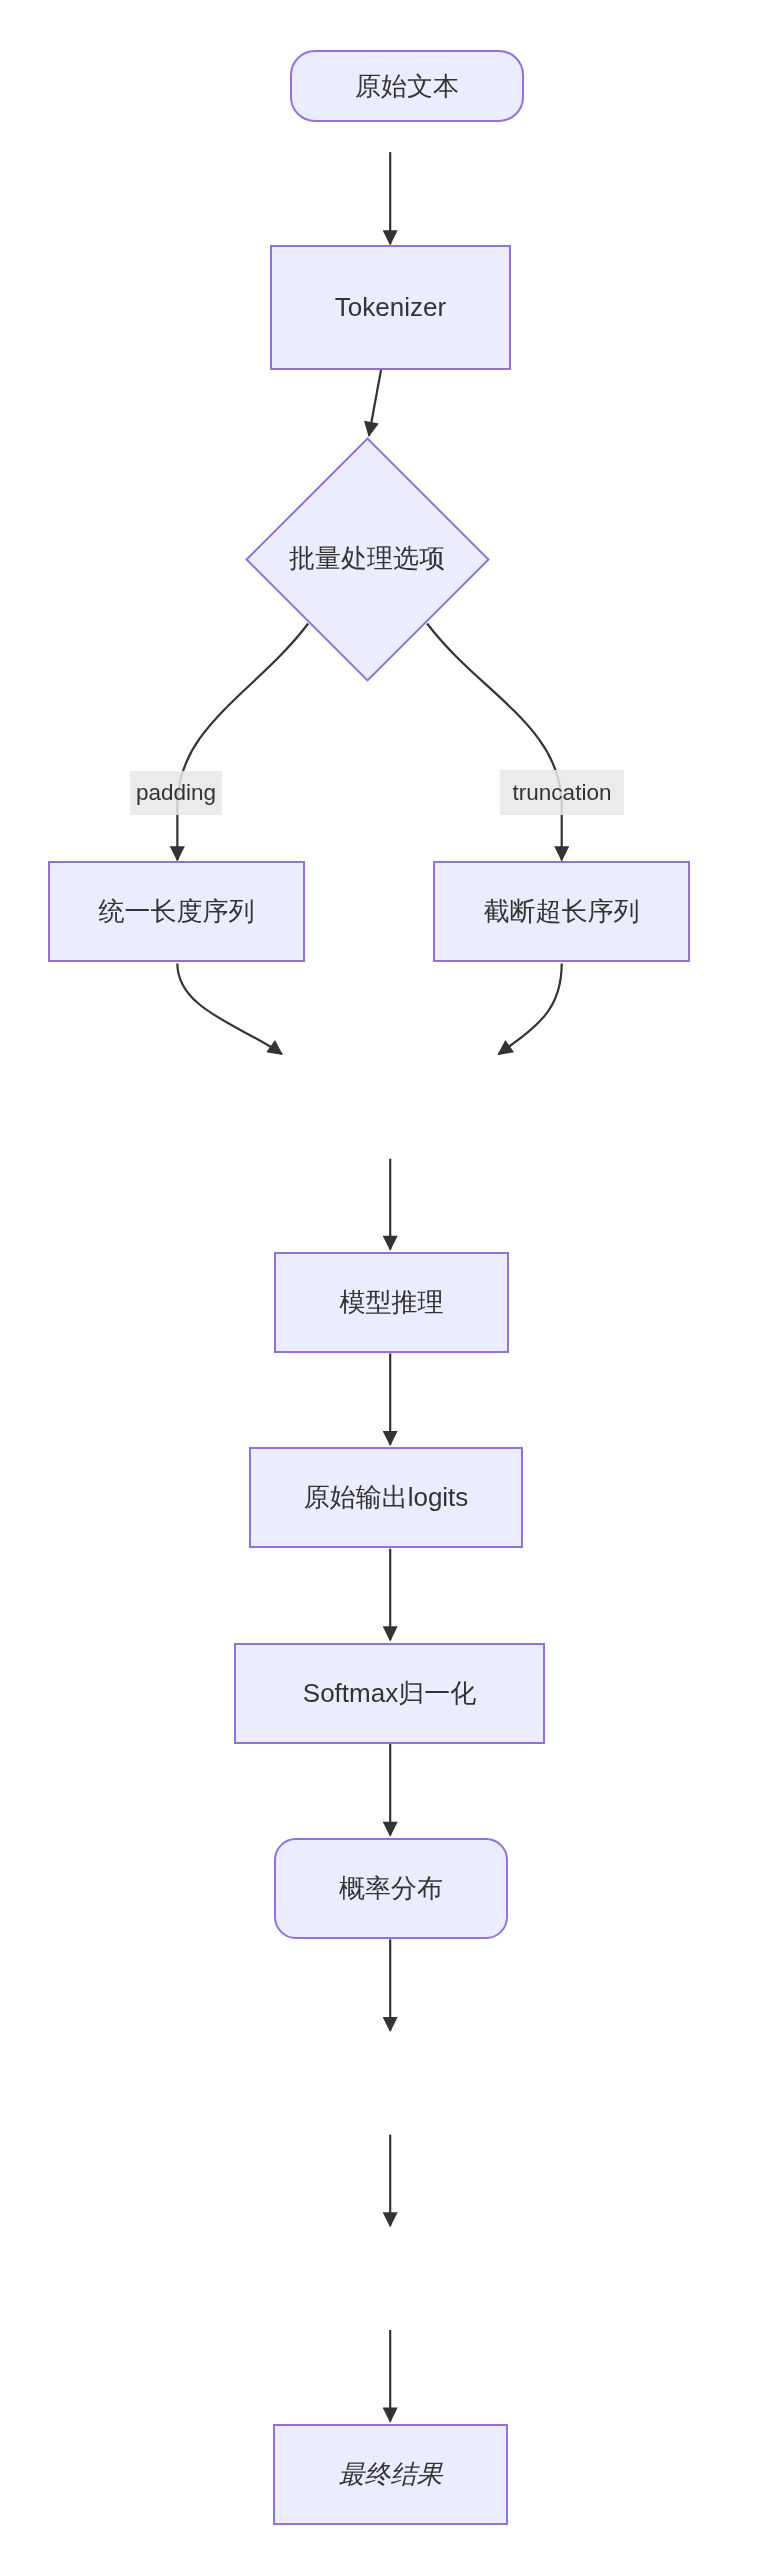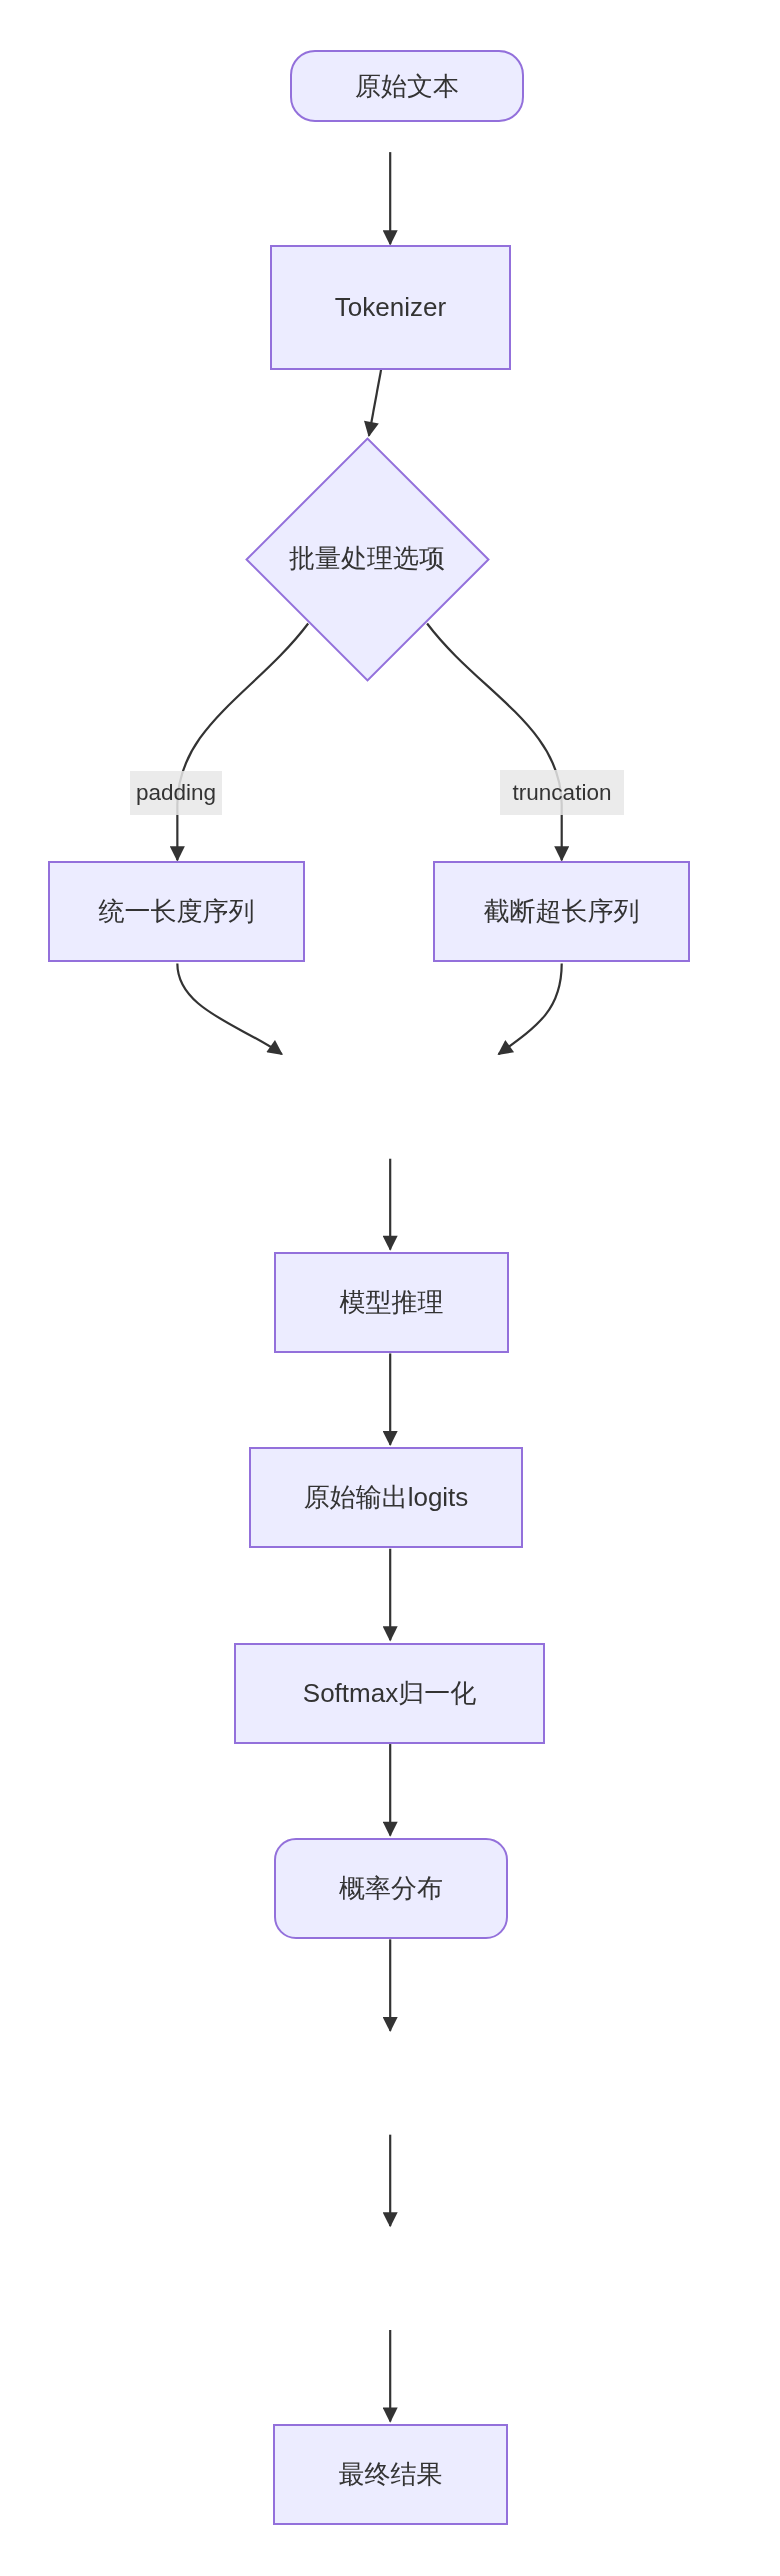--- a/index.html
+++ b/index.html
@@ -132,18 +132,18 @@
   <div class="node" style="left:234px; top:1643px; width:311px; height:101px;">
     <span>Softmax归一化</span>
   </div>
 
   <div class="node" style="left:274px; top:1838px; width:234px; height:101px;border-radius:22px;">
     <span>概率分布</span>
   </div>
 
 
 
-  <div class="node" style="left:273px; top:2424px; width:235px; height:101px;">
+  <div class="node" style="left:273px; top:2424px; width:235px; height:101px;font-style:italic;">
     <span>最终结果</span>
   </div>
 
 </div>
 
 
 </body></html>

